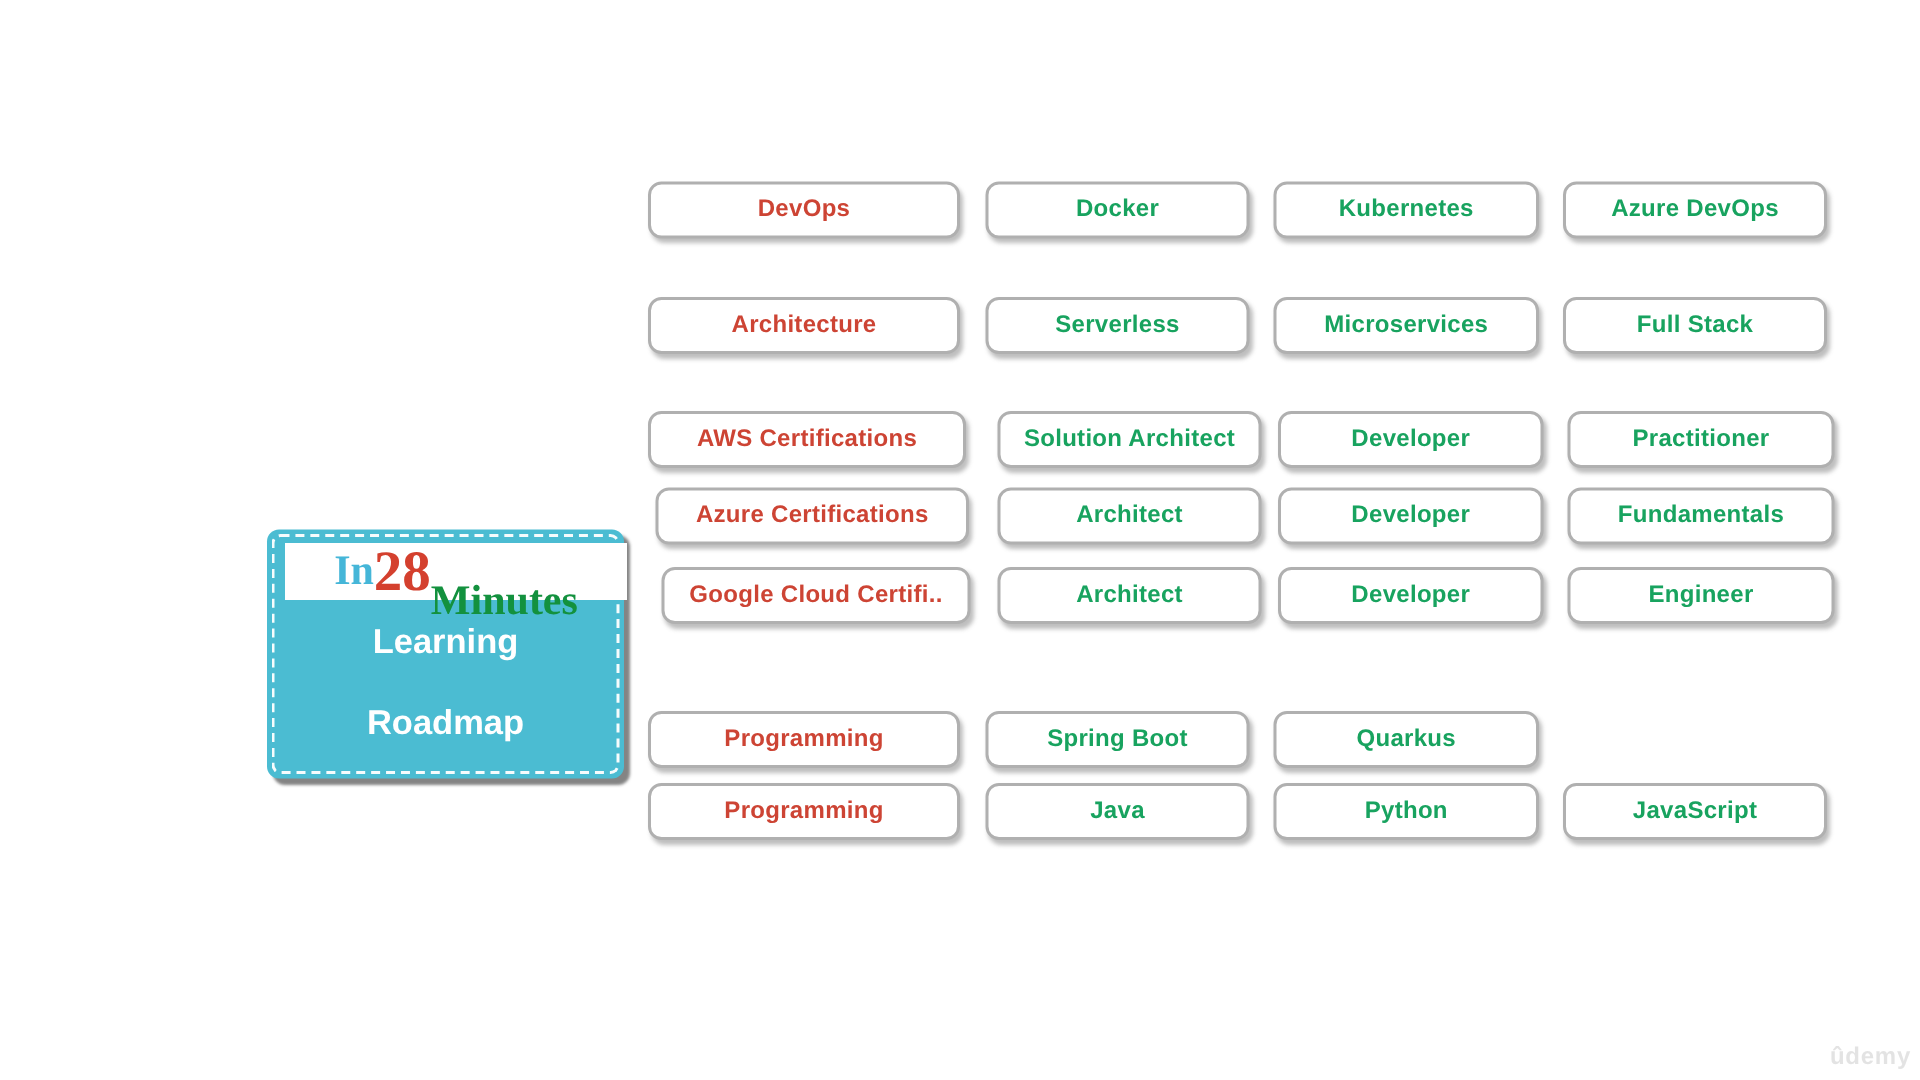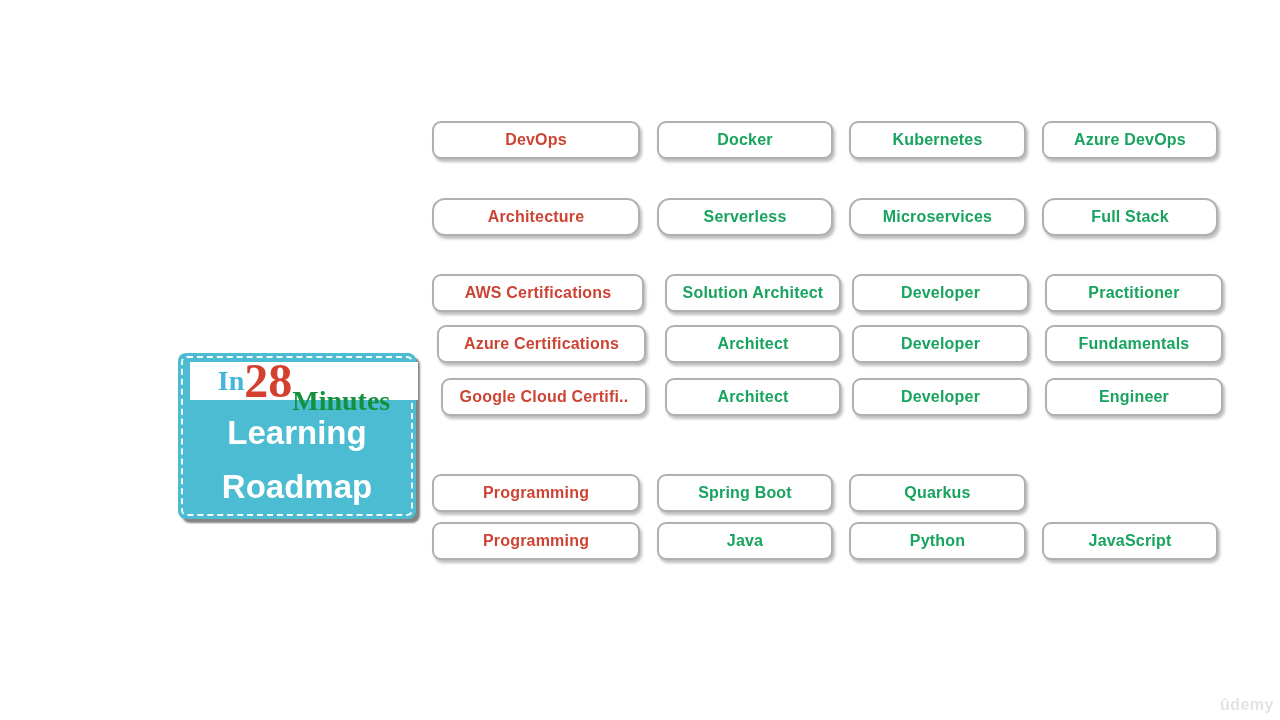--- a/index.html
+++ b/index.html
@@ -20,21 +20,21 @@
   }
   .cat  .box-label{color:var(--category-text,#cd4434);}
   .topic .box-label{color:var(--topic-text,#18a35f);}
 
   
   .c1{left:432px;width:204px;}
   .c2{left:657px;width:172px;}
   .c3{left:849px;width:173px;}
   .c4{left:1042px;width:172px;}
   
-  .r1{top:121px;} .r2{top:198px;border-radius:13px;} .r3{top:274px;}
+  .r1{top:121px;} .r2{top:198px;} .r3{top:274px;}
   .r4{top:325px;} .r5{top:378px;} .r6{top:474px;} .r7{top:522px;}
   
   .box.r3.c1{left:432px;width:208px;}
   .box.r4.c1{left:437px;width:205px;}
   .box.r5.c1{left:441px;width:202px;}
   .box.r3.c2,.box.r4.c2,.box.r5.c2{left:665px;}
   .box.r3.c3,.box.r4.c3,.box.r5.c3{left:852px;}
   .box.r3.c4,.box.r4.c4,.box.r5.c4{left:1045px;width:174px;}
 
   
@@ -46,25 +46,25 @@
   .logo::after{
     content:"";position:absolute;left:3px;top:3px;right:3px;bottom:3px;
     border:2px dashed rgba(255,255,255,0.95);border-radius:6px;pointer-events:none;
   }
   .logo-band{
     position:absolute;left:12px;top:9px;width:228px;height:38px;background:#ffffff;
     border-radius:0;display:flex;align-items:center;justify-content:center;
     font-family:"Liberation Serif",serif;font-weight:bold;line-height:1;
   }
   .b-in{color:var(--logo-in,#45b6d8);font-size:28px;}
-  .b-28{color:var(--logo-28,#d4402e);font-size:48px;}
+  .b-28{color:var(--logo-28,#d4402e);font-size:38px;}
   .b-min{color:var(--logo-minutes,#13913e);font-size:28px;margin-top:40px;}
   .logo-title{
     position:absolute;left:0;width:100%;text-align:center;
-    color:var(--logo-title-text,#ffffff);font-weight:bold;font-size:33px;line-height:1;
+    color:var(--logo-title-text,#ffffff);font-weight:bold;font-size:23px;line-height:1;
   }
   .t1{top:63px;} .t2{top:117px;}
 
   
   .watermark{
     position:absolute;right:6px;bottom:6px;
     color:var(--watermark-text,#dddddd);font-weight:bold;font-size:16px;
     letter-spacing:0.5px;opacity:0.8;user-select:none;
   }
 </style>

